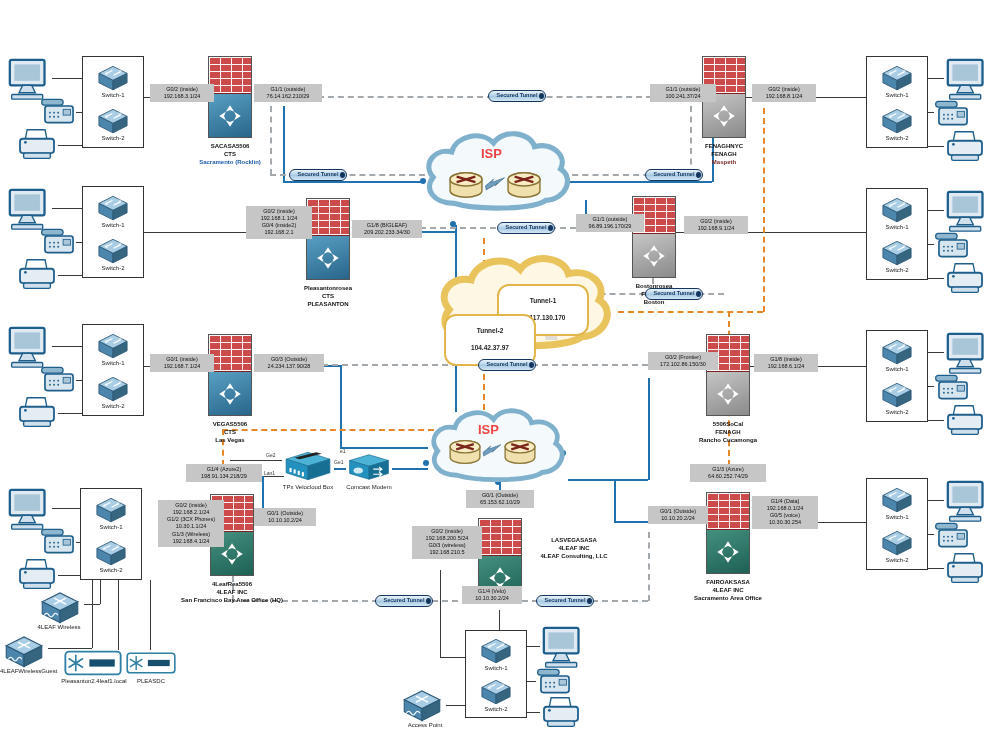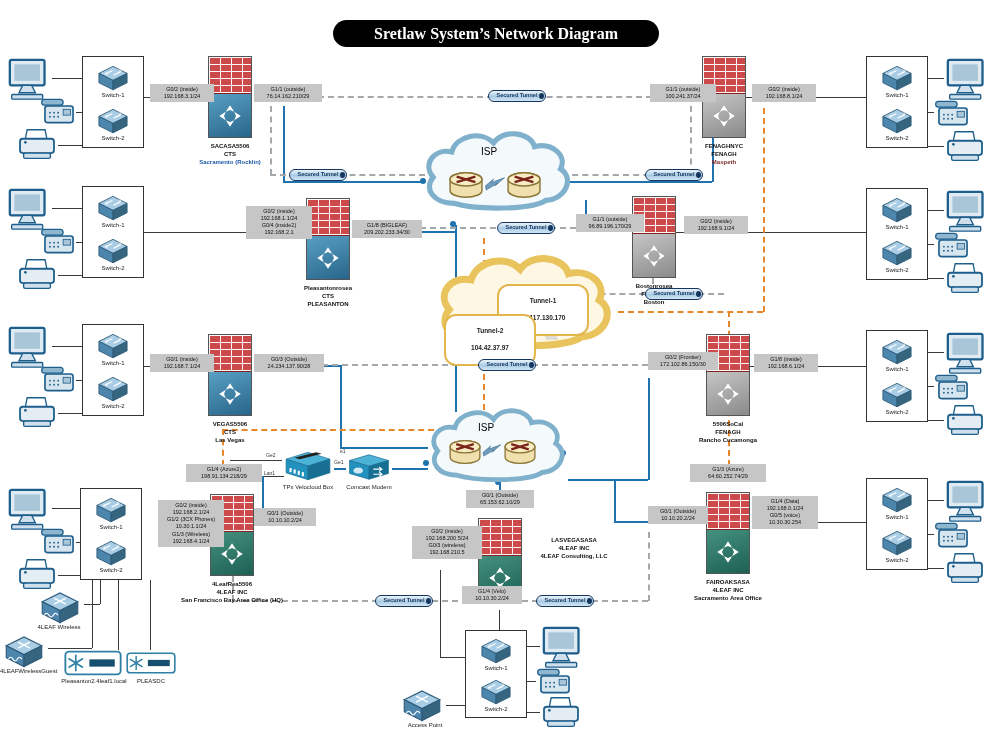--- a/index.html
+++ b/index.html
@@ -34,21 +34,21 @@
   .leaf{background:linear-gradient(160deg,#44907f,#1e6154)}
   .fwname{position:absolute;font-size:6px;font-weight:bold;text-align:center;line-height:1.35;white-space:pre-line;color:#111;z-index:5}
   .loc-blue{color:#1f5ca8}
   .loc-maroon{color:#7c2a2a}
   .node{position:absolute;z-index:4}
   .nlabel{position:absolute;font-size:6px;color:#222;text-align:center;z-index:5}
   .port{position:absolute;font-size:5px;color:#333;z-index:5}
   .cloudsvg{position:absolute;z-index:2}
   .cl-isp{fill:#f4f9fc;stroke:#7fb0cc;stroke-width:7}
   .cl-az{fill:#fdf7e3;stroke:#e9c45c;stroke-width:8}
-  .isplbl{position:absolute;font-size:10px;font-weight:normal;color:#000000;z-index:3}
+  .isplbl{position:absolute;font-size:13px;font-weight:bold;color:#ef4444;z-index:3}
   .minicloud{position:absolute;background:#fff;border:2px solid #e3b54d;border-radius:12px;padding:2px 3px;
              font-size:6.5px;font-weight:bold;color:#222;text-align:center;line-height:1.35;white-space:pre-line;z-index:4}
 </style>
 </head>
 <body>
 
 <div class="canvas">
 
 <svg width="0" height="0" style="position:absolute">
 <defs>
@@ -665,15 +665,14 @@
 <div class="nlabel" style="left:0px;top:668px;width:92px;text-align:left">4LEAFWirelessGuest</div>
 <svg class="node" style="left:64px;top:650px" width="58" height="26">
       <use href="#sym-server"></use>
     </svg>
 <div class="nlabel" style="left:42px;top:678px;width:104px">Pleasanton2.4leaf1.local</div>
 <svg class="node" style="left:126px;top:650px" width="50" height="26">
       <use href="#sym-server"></use>
     </svg>
 <div class="nlabel" style="left:118px;top:678px;width:66px">PLEASDC</div>
 
-<div class="title">Sretlaw System’s Network Diagram</div>
 
 </div>
 
 </body></html>

